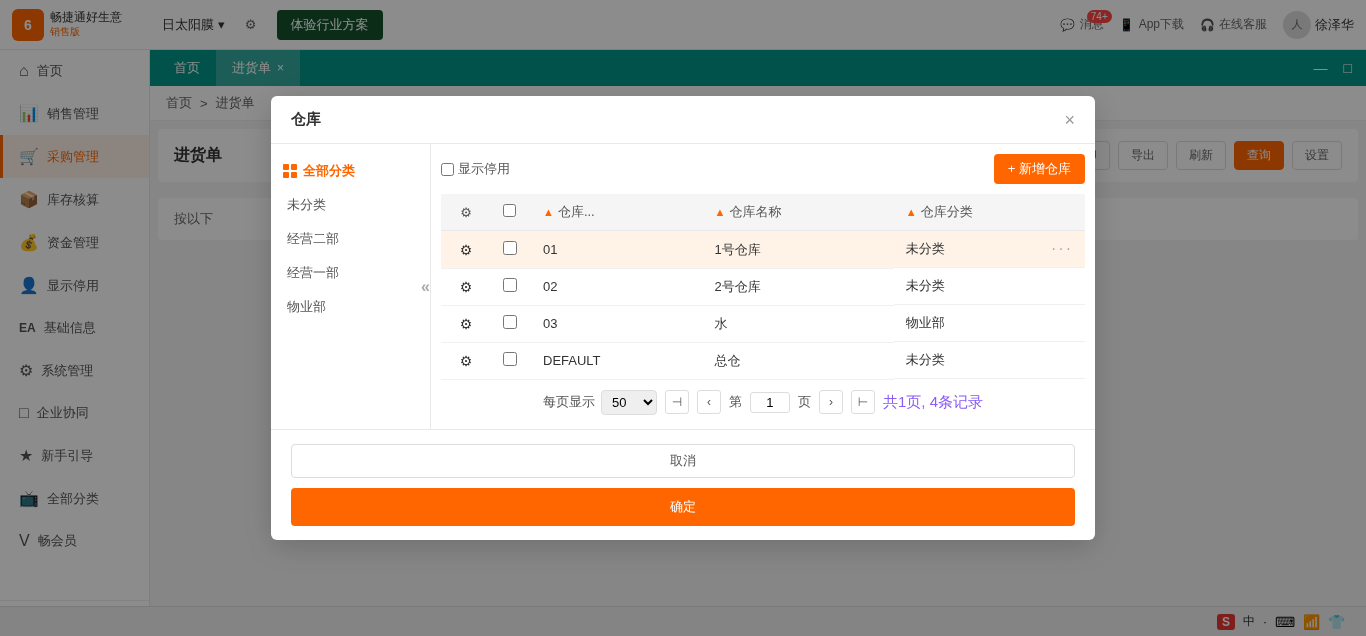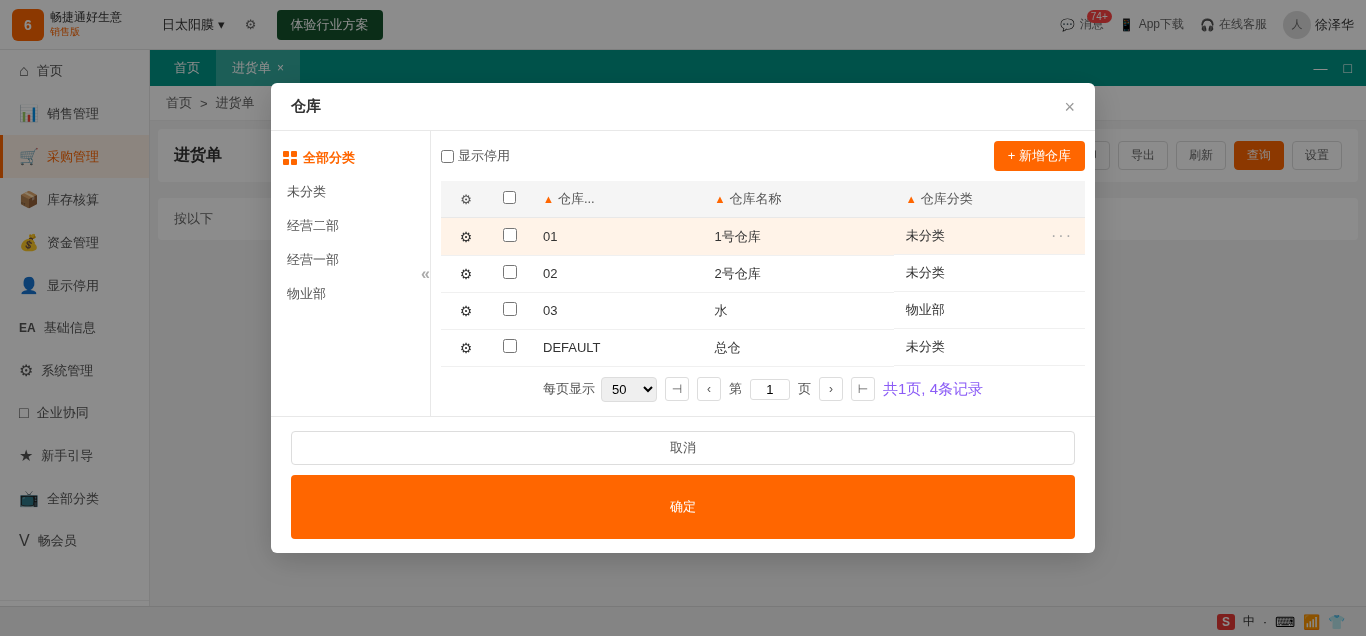--- a/index.html
+++ b/index.html
@@ -407,21 +407,21 @@
     .cancel-btn {
       padding: 7px 24px;
       border: 1px solid #ddd;
       background: #fff;
       border-radius: 4px;
       cursor: pointer;
       font-size: 13px;
       color: #555;
     }
     .confirm-btn {
-      padding: 23px 24px;
+      padding: 10px 24px;
       background: #ff6600;
       color: white;
       border: none;
       border-radius: 4px;
       cursor: pointer;
       font-size: 13px;
     }
 
     
     .page-content {

